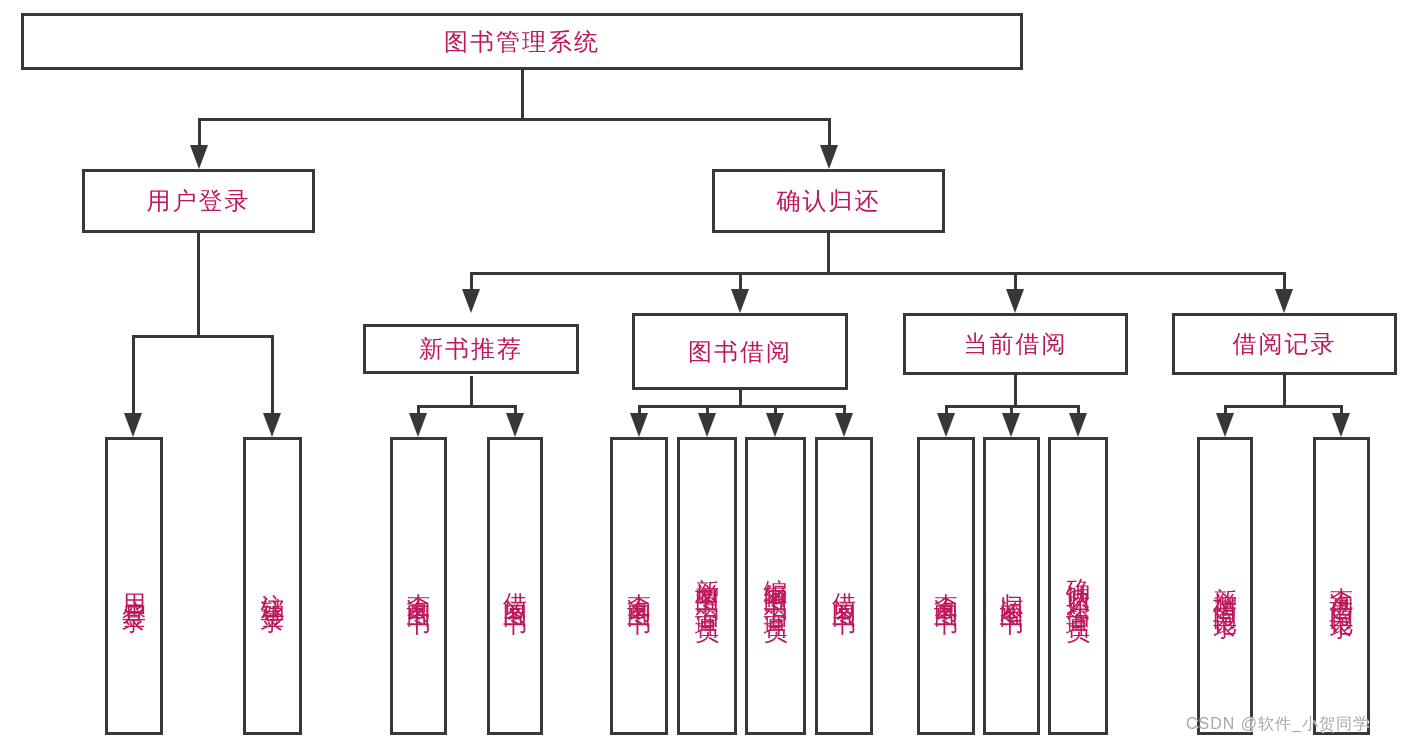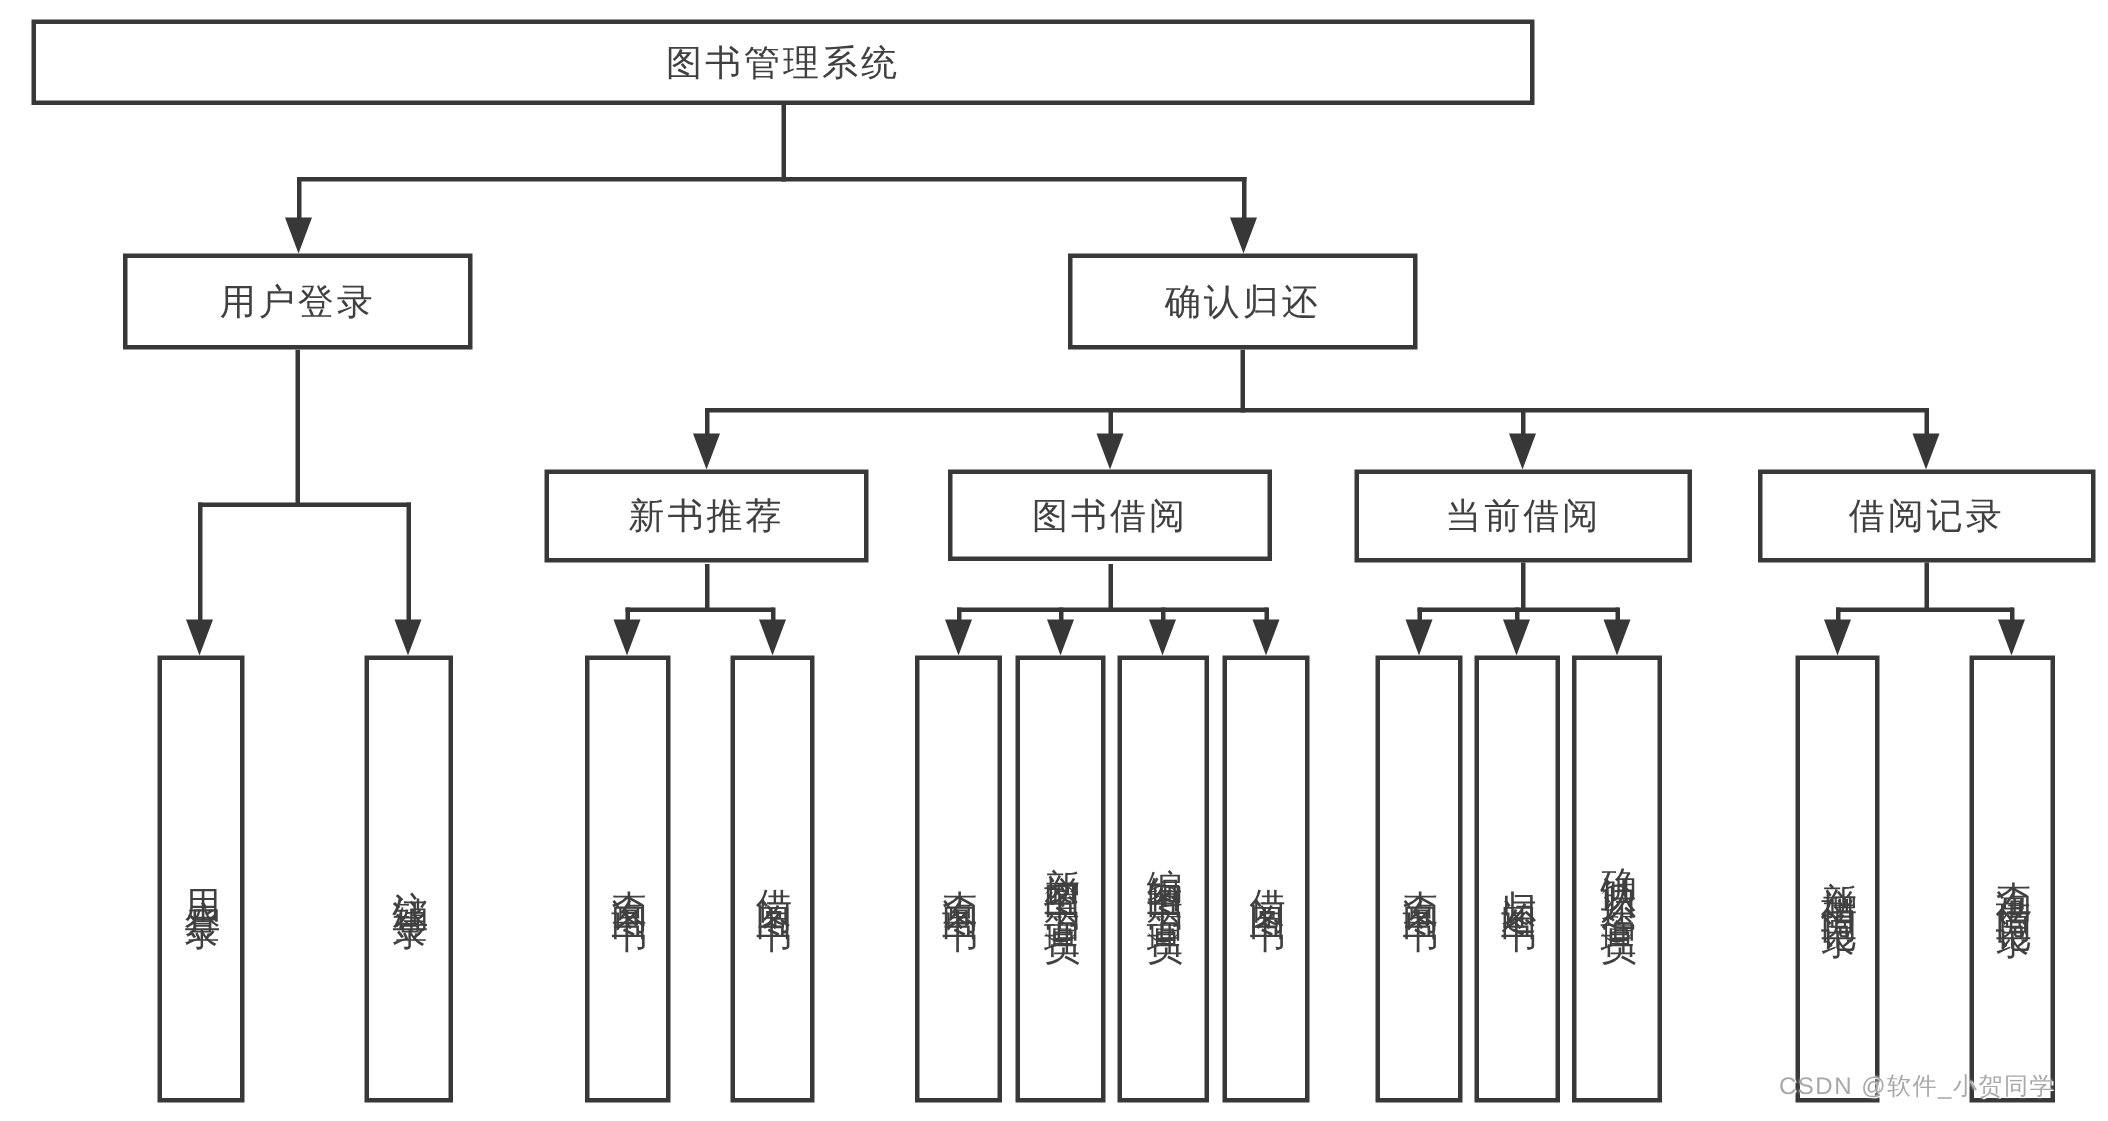--- a/index.html
+++ b/index.html
@@ -12,21 +12,21 @@
     font-family: "Liberation Sans", sans-serif;
   }
   .node, .vnode {
     position: absolute;
     box-sizing: border-box;
     border: 3px solid #383838;
     background: #ffffff;
     display: flex;
     align-items: center;
     justify-content: center;
-    color: #404040;
+    color: #be185d;
     z-index: 2;
   }
   .node {
     font-size: 24px;
     letter-spacing: 2px;
     white-space: nowrap;
   }
   .vnode {
     writing-mode: vertical-rl;
     text-orientation: mixed;
@@ -52,22 +52,22 @@
     letter-spacing: 1px;
     color: #a8a8a8;
     text-shadow: 0 0 2px #ffffff, 1px 1px 0 #ffffff;
     z-index: 5;
     white-space: nowrap;
   }
   
   #n-root  { left:21px;   top:13px;  width:1002px; height:57px; }
   #n-user  { left:82px;   top:169px; width:233px;  height:64px; }
   #n-mgmt  { left:712px;  top:169px; width:233px;  height:64px; }
-  #n-rec   { left:363px;  top:313px; width:216px;  height:62px; }
-  #n-bor   { left:632px;  top:313px; width:216px;  height:61px; }
+  #n-rec   { left:363px;  top:324px; width:216px;  height:50px; }
+  #n-bor   { left:632px;  top:313px; width:216px;  height:77px; }
   #n-cur   { left:903px;  top:313px; width:225px;  height:62px; }
   #n-log   { left:1172px; top:313px; width:225px;  height:62px; }
   #v-login { left:105px;  top:437px; width:58px;   height:298px; }
   #v-logout{ left:243px;  top:437px; width:59px;   height:298px; }
   #v-nbq   { left:390px;  top:437px; width:57px;   height:298px; }
   #v-nbb   { left:487px;  top:437px; width:56px;   height:298px; }
   #v-bbq   { left:610px;  top:437px; width:58px;   height:298px; }
   #v-bba   { left:677px;  top:437px; width:60px;   height:298px; }
   #v-bbe   { left:745px;  top:437px; width:61px;   height:298px; }
   #v-bbb   { left:815px;  top:437px; width:58px;   height:298px; }

